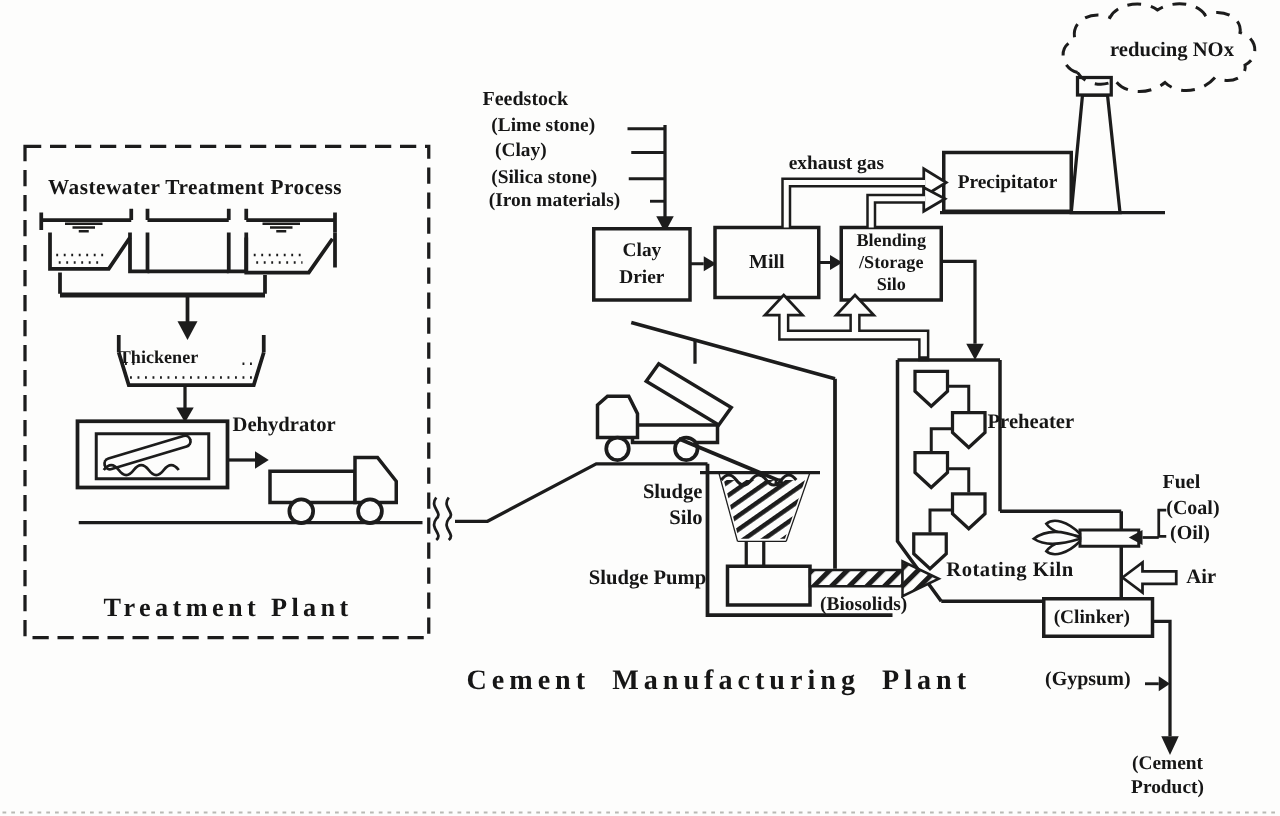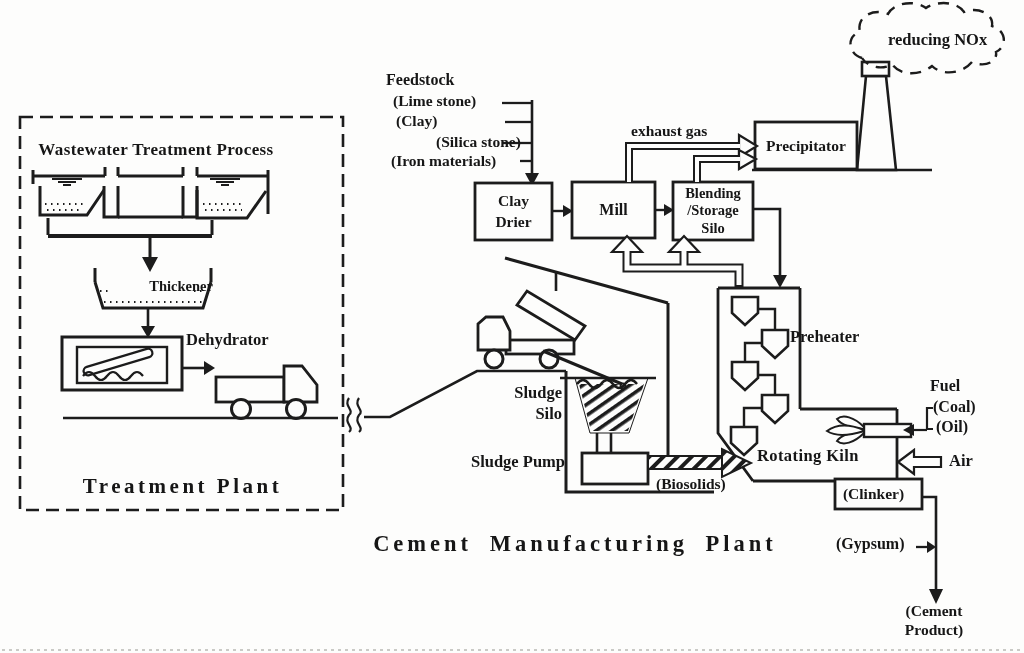--- a/index.html
+++ b/index.html
@@ -259,28 +259,28 @@
     <path d="M916,547 H927" stroke="#1c1c1c" stroke-width="2.3" fill="none"></path>
     <polygon points="927,541 927,553 936,547" fill="#1c1c1c"></polygon>
   </g>
 
   <g>
     <path d="M2,650 H1022" stroke="#b9b9b4" stroke-width="1.6" stroke-dasharray="3 4" fill="none"></path>
   </g>
 </svg>
 
 <div class="lbl" style="left:33px;top:141px;width:246px;text-align:center;font-size:17px;letter-spacing:0.4px;">Wastewater Treatment Process</div>
-<div class="lbl" style="left:95px;top:279px;width:118px;text-align:right;font-size:14.5px;">Thickener</div>
+<div class="lbl" style="left:95px;top:279px;width:118px;text-align:left;font-size:14.5px;">Thickener</div>
 <div class="lbl" style="left:186px;top:331px;font-size:16.5px;">Dehydrator</div>
 <div class="lbl" style="left:20px;top:475px;width:325px;text-align:center;font-size:21px;letter-spacing:3.5px;">Treatment Plant</div>
 
 <div class="lbl" style="left:386px;top:71px;font-size:16px;">Feedstock</div>
 <div class="lbl" style="left:393px;top:92px;font-size:15.5px;">(Lime stone)</div>
 <div class="lbl" style="left:396px;top:112px;font-size:15.5px;">(Clay)</div>
-<div class="lbl" style="left:393px;top:133px;font-size:15.5px;margin-left:43px;">(Silica stone)</div>
+<div class="lbl" style="left:393px;top:133px;font-size:15.5px;">(Silica stone)</div>
 <div class="lbl" style="left:391px;top:152px;font-size:15.5px;">(Iron materials)</div>
 
 <div class="lbl ctr" style="left:572px;top:182px;width:83px;height:56px;font-size:16px;">Mill</div>
 <div class="lbl ctr" style="left:475px;top:183px;width:77px;height:57px;font-size:15.5px;line-height:1.3;">
   <span>Clay</span>
   <span>Drier</span>
 </div>
 <div class="lbl ctr" style="left:755px;top:122px;width:102px;height:47px;font-size:15.5px;">Precipitator</div>
 <div class="lbl ctr" style="left:673px;top:182px;width:80px;height:58px;font-size:14.5px;line-height:1.2;">
   <span>Blending</span>

